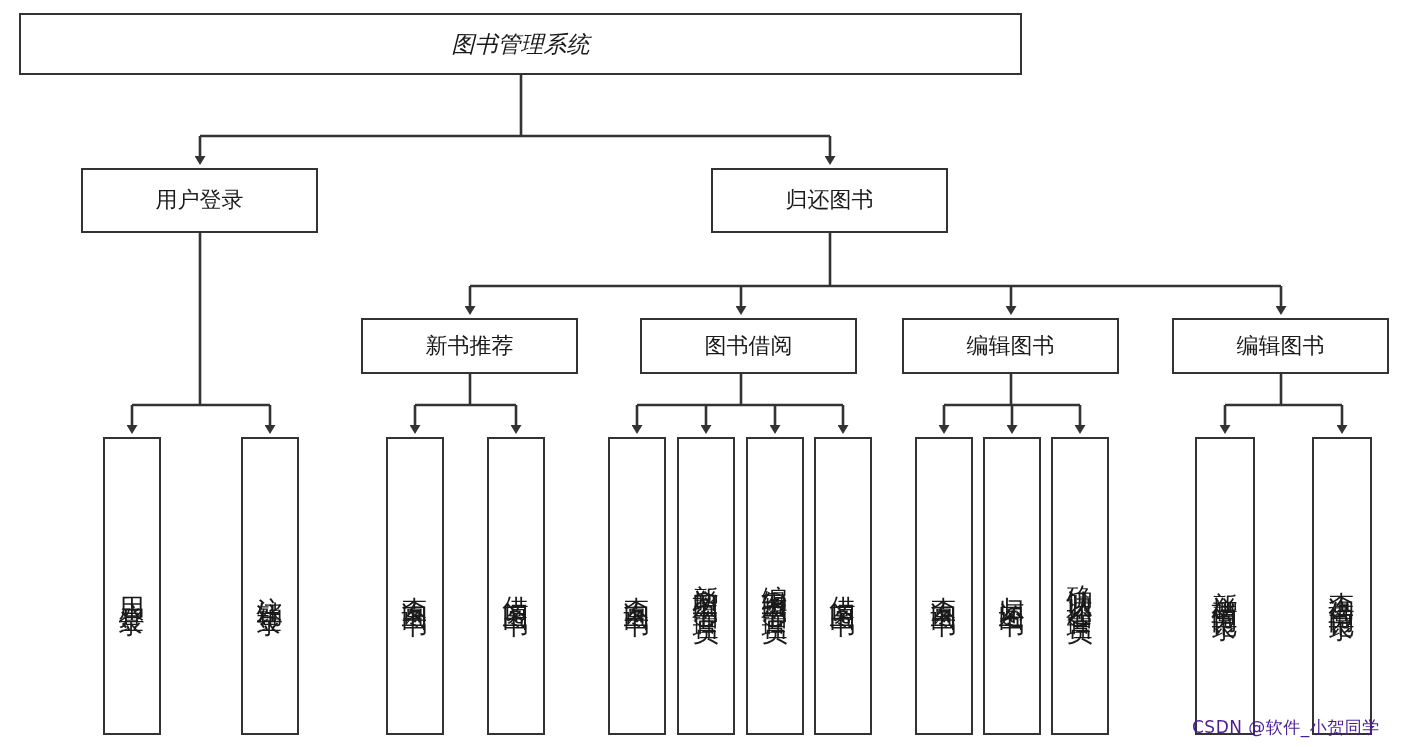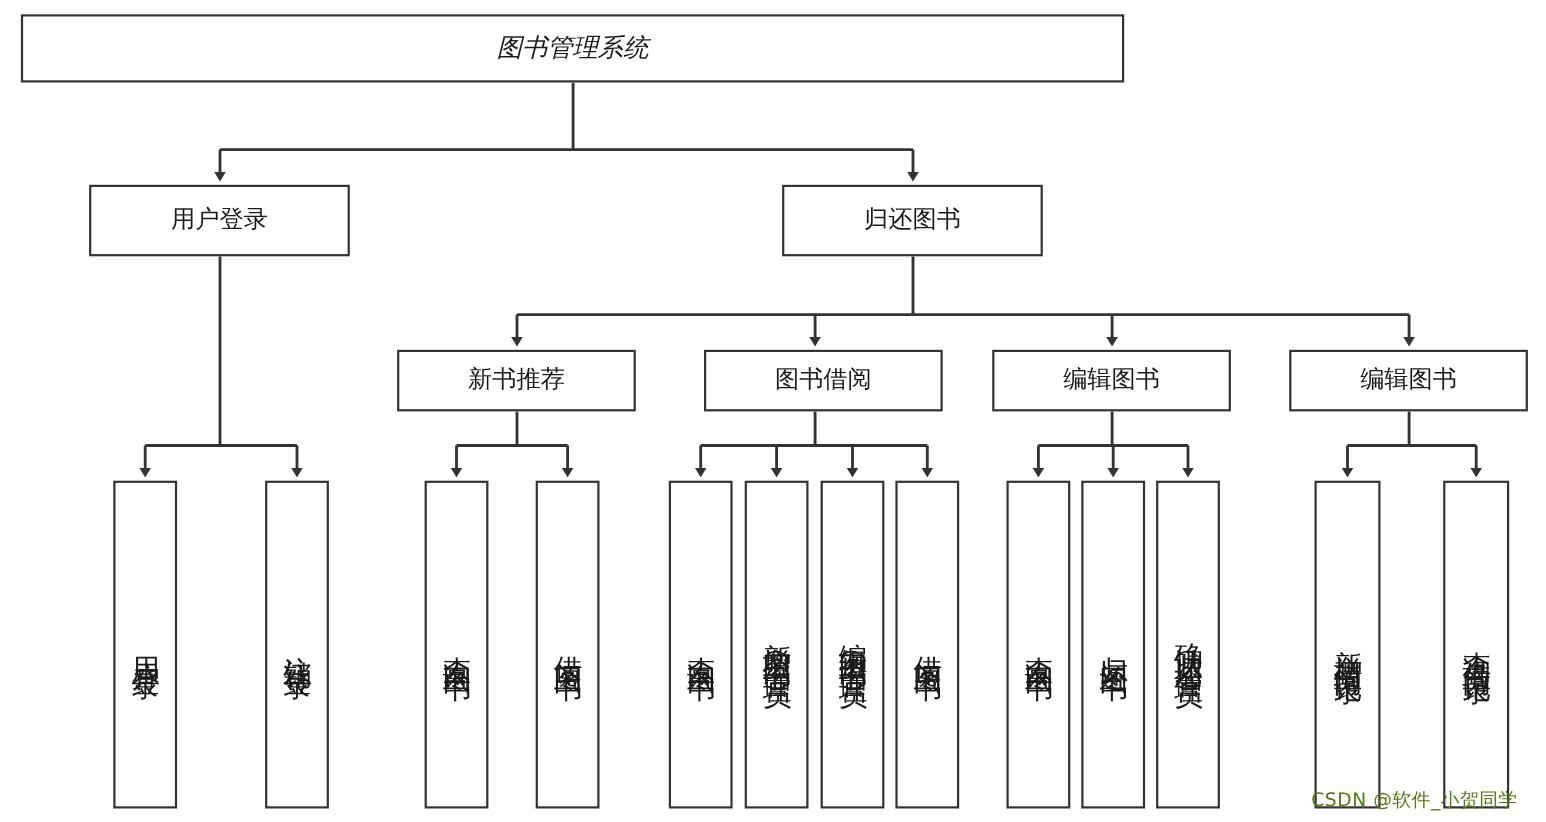--- a/index.html
+++ b/index.html
@@ -55,21 +55,21 @@
   }
   .node.v .label {
     writing-mode: vertical-rl;
     text-orientation: upright;
     font-size: 26px;
     letter-spacing: 5px;
     line-height: 1;
   }
   .watermark {
     position: absolute;
-    color: #4d7c0f;
+    color: #4c1d95;
     font-size: 17px;
     white-space: nowrap;
     letter-spacing: 0.5px;
   }
 </style>
 </head>
 <body>
 
 <div id="canvas">
 

